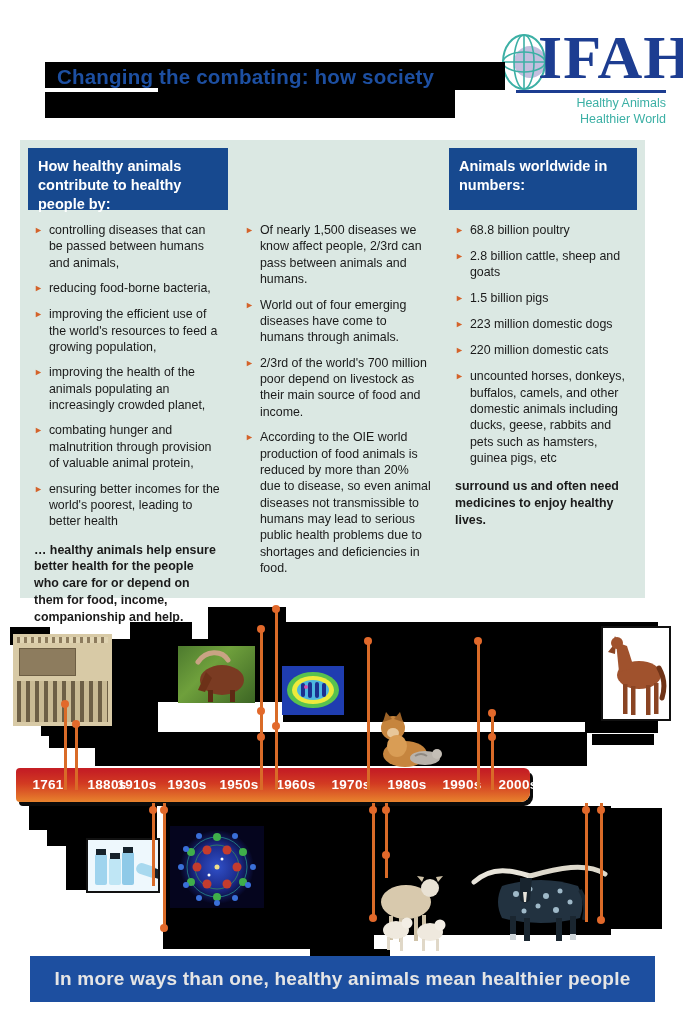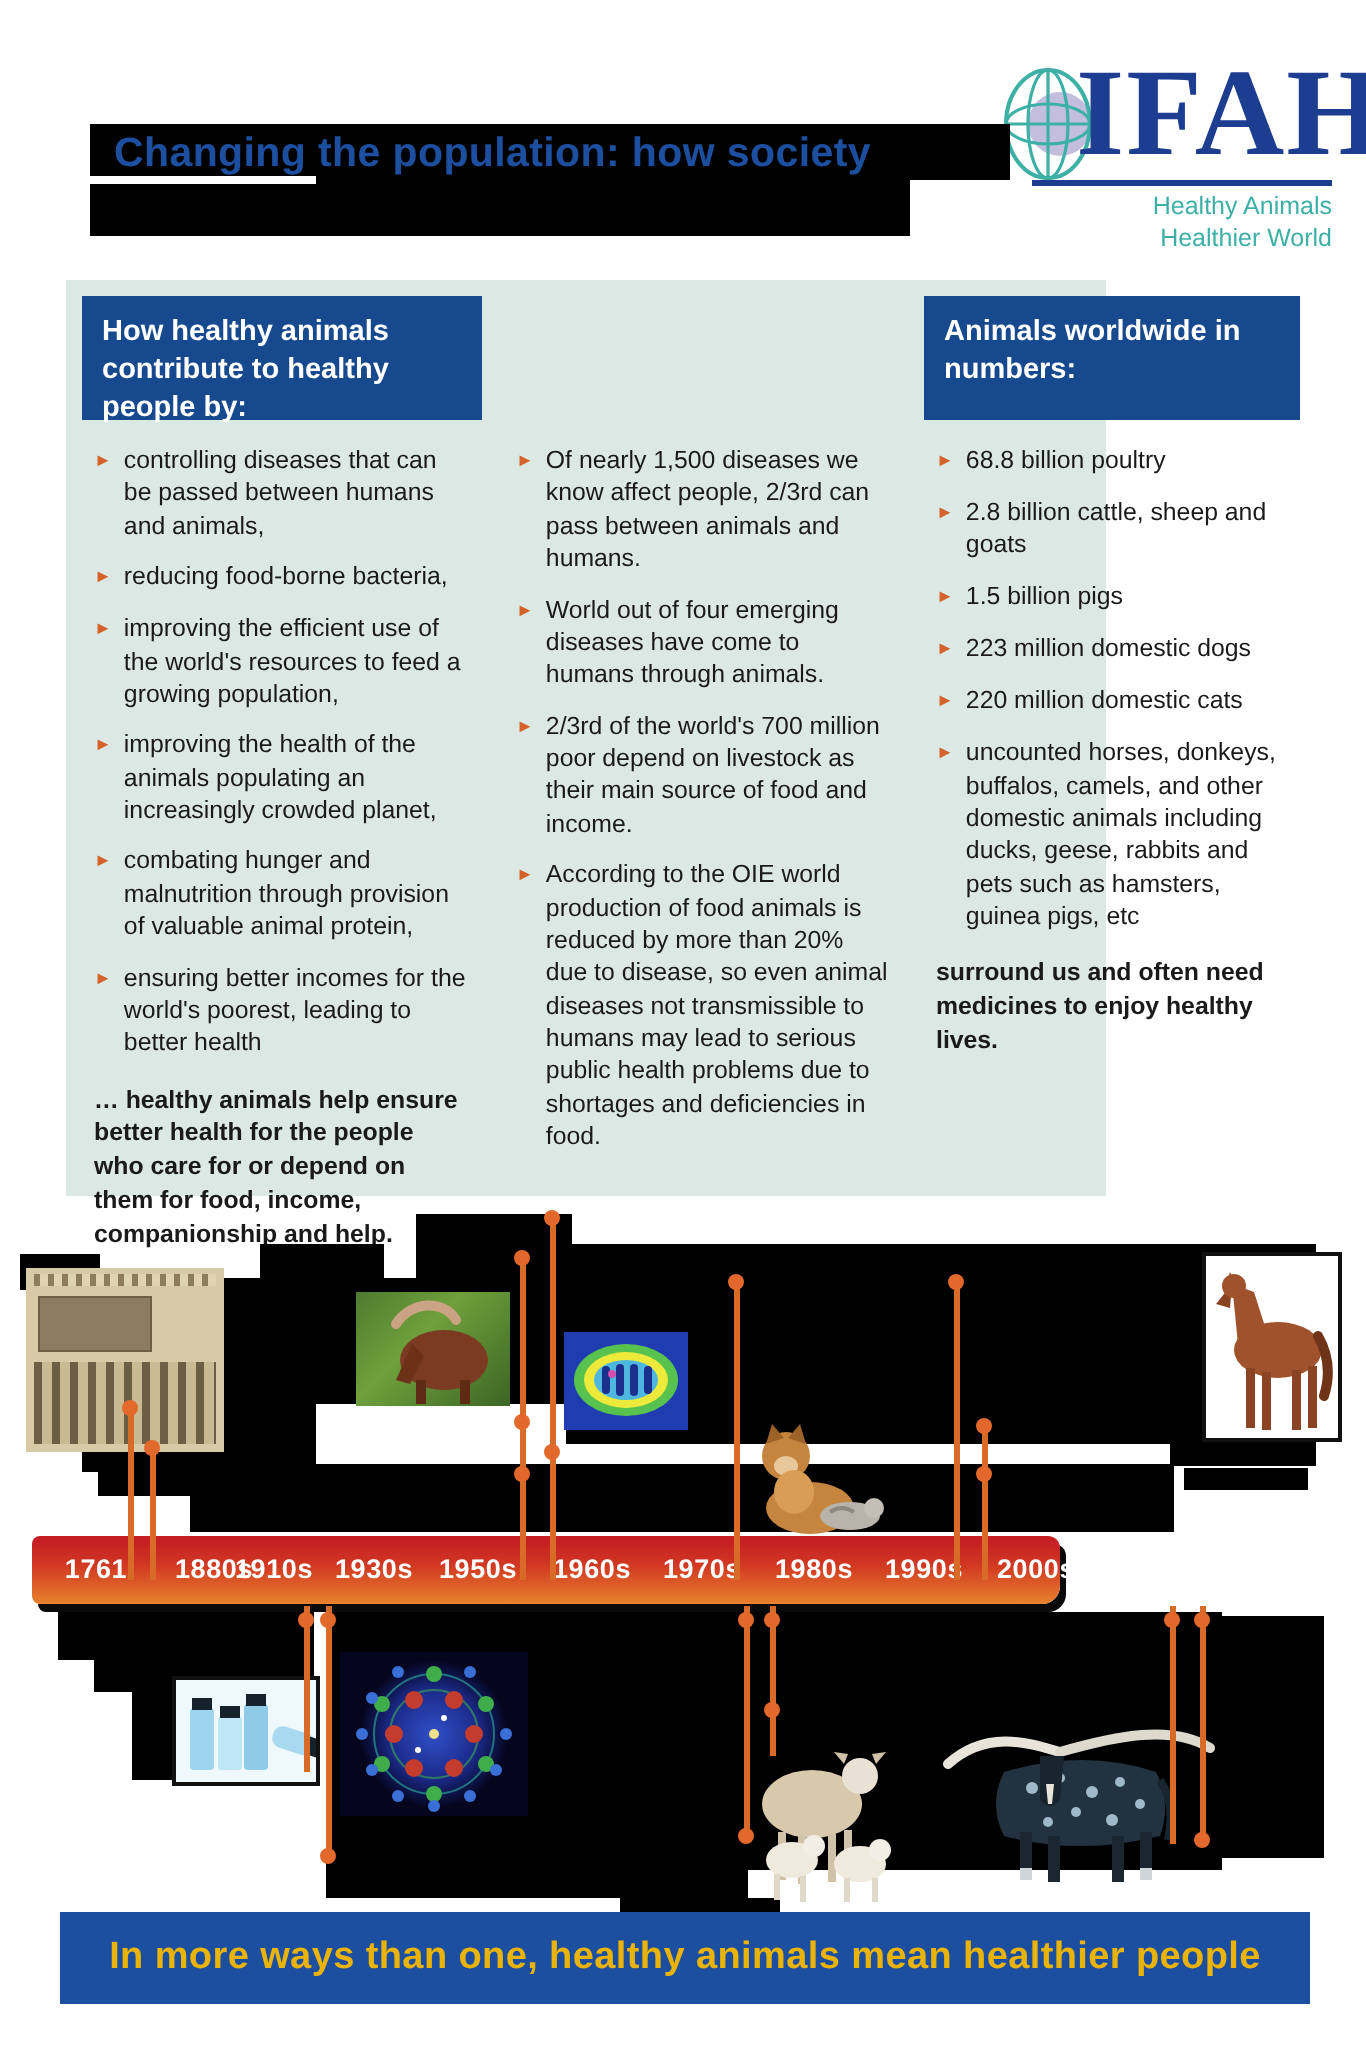--- a/index.html
+++ b/index.html
@@ -14,21 +14,21 @@
   .logo-rule{position:absolute;left:16px;top:72px;width:150px;height:3px;background:#1d3d91;}
   .logo-tagline{position:absolute;right:2px;top:78px;text-align:right;color:#3cb0a5;
     font-size:12.5px;line-height:1.25;font-weight:normal;}
 
   
   .title-black{position:absolute;background:#000;}
   .title-line{position:absolute;color:#1d4fa1;font-weight:bold;font-size:20.5px;letter-spacing:.2px;}
   .title-notch{position:absolute;background:#fff;}
 
   
-  .panel{position:absolute;left:33px;top:140px;width:520px;height:458px;background:#dbe8e3;}
+  .panel{position:absolute;left:20px;top:140px;width:625px;height:458px;background:#dbe8e3;}
   .col-header{position:absolute;top:8px;height:62px;background:#17498f;color:#fff;
     font-weight:bold;font-size:14.5px;line-height:1.3;padding:9px 10px;box-sizing:border-box;}
   .col-body{position:absolute;top:82px;font-size:12.4px;color:#1a1a1a;line-height:1.32;}
   .bullet{display:flex;gap:6px;margin-bottom:9px;}
   .bullet .arr{color:#d4622a;font-size:9px;line-height:1.9;flex:0 0 auto;}
   .col-footer{font-weight:bold;margin-top:12px;line-height:1.35;}
 
   
   .bk{position:absolute;background:#000;}
   .oline{position:absolute;width:3px;background:#d96b28;z-index:6;}
@@ -49,21 +49,21 @@
     box-shadow:inset 0 0 0 1px #6d5e44;}
   .historic .yard{position:absolute;left:4px;bottom:4px;right:4px;height:45%;
     background:repeating-linear-gradient(90deg,#6d5f46 0 4px,#c9ba94 4px 9px),
                repeating-linear-gradient(#00000022 0 3px,#ffffff00 3px 7px);}
   .cattlebg{background:linear-gradient(135deg,#4d7a2e 0%,#6fa03c 40%,#3c6524 100%);}
   .thermal{background:#1f3db0;}
   .whitebox{background:#fff;box-shadow:0 0 0 2px #111;}
 
   .banner{position:absolute;left:30px;top:956px;width:625px;height:46px;background:#1d4fa0;
     display:flex;align-items:center;justify-content:center;}
-  .banner span{color:#eab308;font-weight:bold;font-size:19px;letter-spacing:.2px;}
+  .banner span{color:#e5e5e5;font-weight:bold;font-size:19px;letter-spacing:.2px;}
 </style>
 </head>
 <body>
 
 <div class="page">
 
   <div class="logo">
     <svg class="abs" style="left:0;top:14px" width="54" height="60" viewBox="0 0 54 60">
       <circle cx="30" cy="30" r="16" fill="#b9b3d8" opacity="0.85"></circle>
       <ellipse cx="24" cy="30" rx="21" ry="27" fill="none" stroke="#3cb0a5" stroke-width="2"></ellipse>
@@ -76,21 +76,21 @@
     <div class="logo-rule"></div>
     <div class="logo-tagline">
       <div>Healthy Animals</div>
       <div>Healthier World</div>
     </div>
   </div>
 
   <div class="title-black" style="left:45px;top:62px;width:460px;height:28px"></div>
   <div class="title-black" style="left:45px;top:90px;width:410px;height:28px"></div>
   <div class="title-notch" style="left:45px;top:88px;width:113px;height:4px"></div>
-  <div class="title-line" style="left:57px;top:65px">Changing the population: how society</div>
+  <div class="title-line" style="left:57px;top:65px">Changing the combating: how society</div>
 
   <div class="panel">
 
     <div class="col-header" style="left:8px;width:200px">How healthy animals contribute to healthy people by:</div>
     <div class="col-header" style="left:429px;width:188px">Animals worldwide in numbers:</div>
 
     <div class="col-body" style="left:14px;width:186px">
       <div class="bullet">
           <span class="arr">►</span>
           <span>controlling diseases that can be passed between humans and animals,</span>

